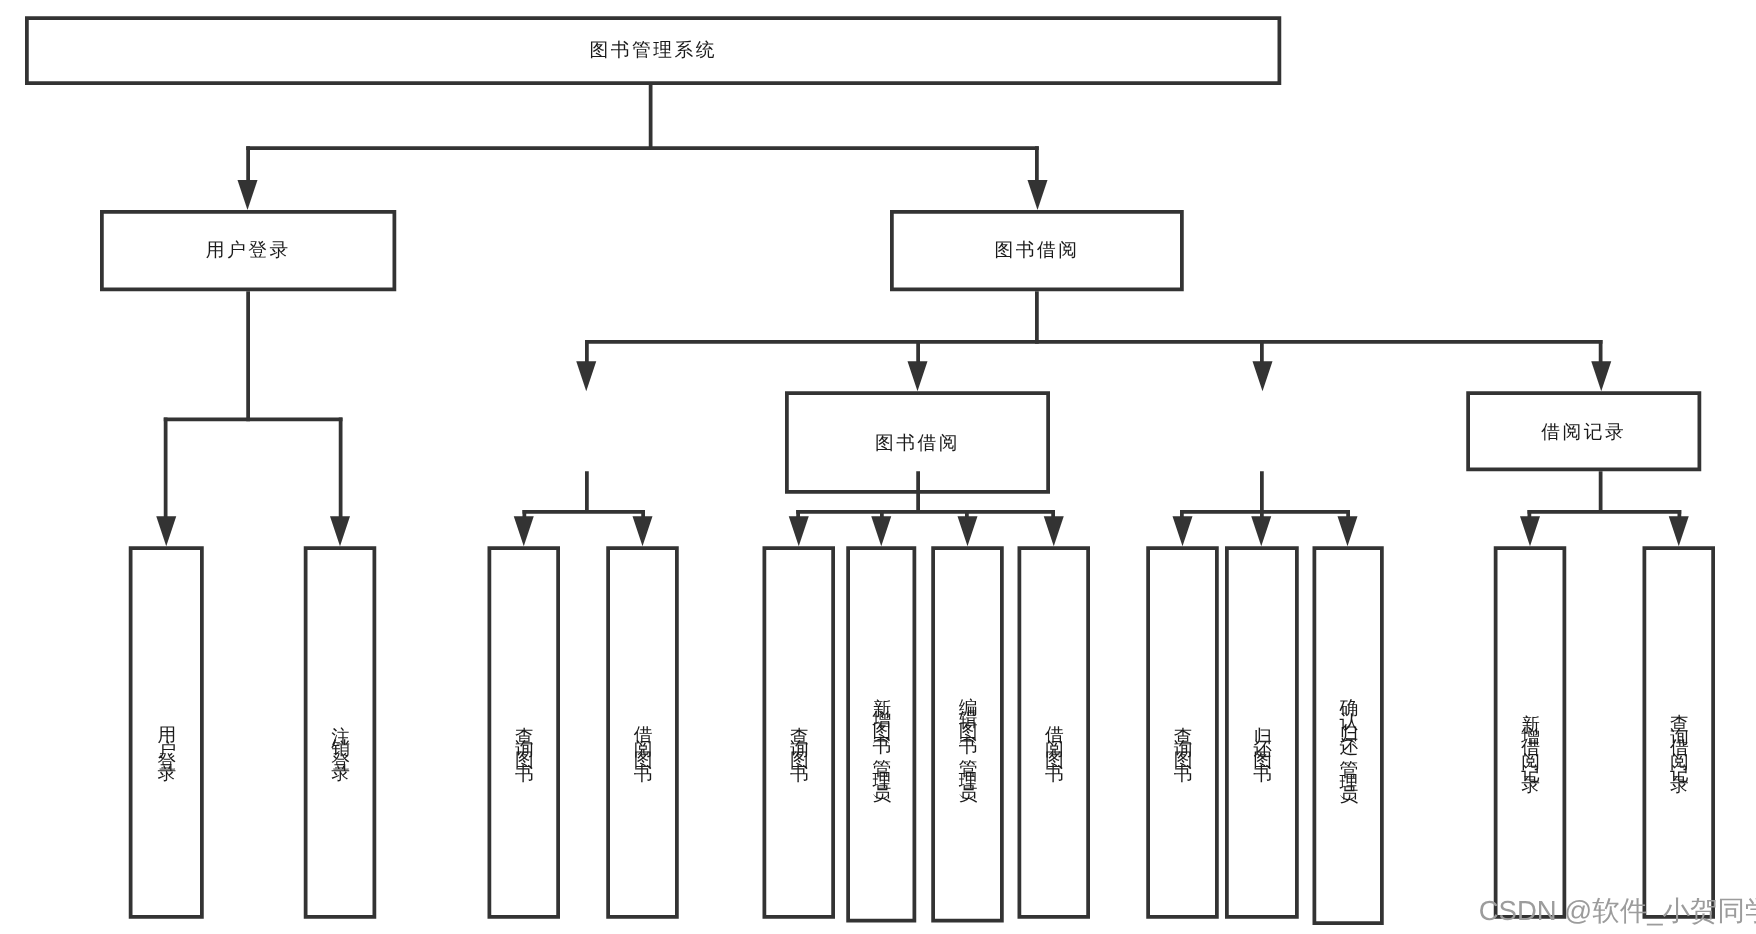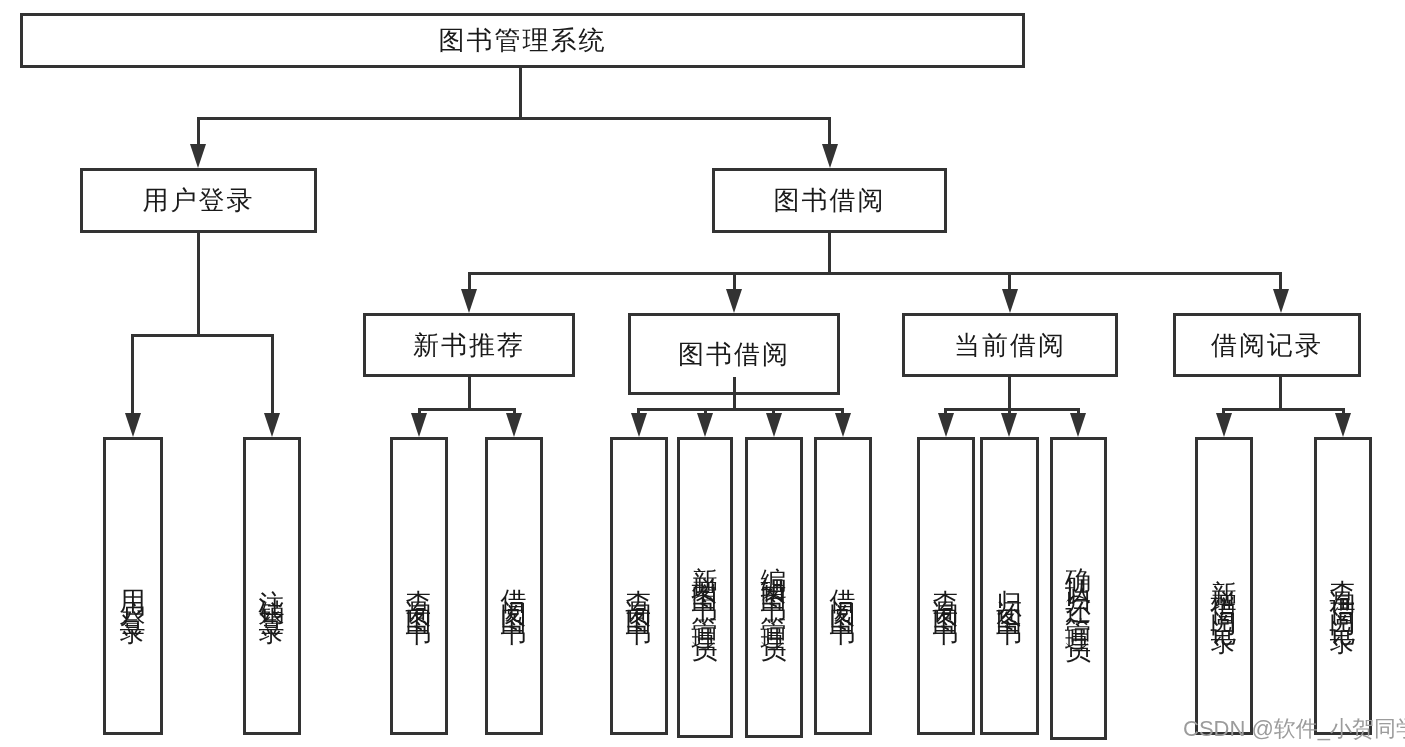--- a/index.html
+++ b/index.html
@@ -15,21 +15,21 @@
     background:var(--bg);
     font-family:"Liberation Sans","DejaVu Sans",sans-serif;
     overflow:hidden;
   }
   .box{
     position:absolute;
     box-sizing:border-box;
     border:3px solid var(--line);
     background:var(--bg);
     display:flex;align-items:center;justify-content:center;
-    font-size:26px;color:var(--text);
+    font-size:15px;color:var(--text);
     text-align:center;
     letter-spacing:2px;
   }
   .vbox{
     writing-mode:vertical-rl;
     letter-spacing:10px;
     line-height:1;
     padding-top:6px;
   }
   .hline,.vline{position:absolute;background:var(--line);}
@@ -53,23 +53,21 @@
 </head>
 <body>
 
 <div class="canvas">
 
   <div class="box" style="left:20px;top:13px;width:1005px;height:55px;">图书管理系统</div>
 
   <div class="box" style="left:80px;top:168px;width:237px;height:65px;">用户登录</div>
   <div class="box" style="left:712px;top:168px;width:235px;height:65px;">图书借阅</div>
 
-  <div class="box" style="left:363px;top:313px;width:212px;height:64px;">新书推荐</div>
   <div class="box" style="left:628px;top:313px;width:212px;height:82px;">图书借阅</div>
-  <div class="box" style="left:902px;top:313px;width:216px;height:64px;">当前借阅</div>
   <div class="box" style="left:1173px;top:313px;width:188px;height:64px;font-family:Liberation Serif, serif;">借阅记录</div>
 
   <div class="box vbox" style="left:103px;top:437px;width:60px;height:298px;">用户登录</div>
   <div class="box vbox" style="left:243px;top:437px;width:58px;height:298px;">注销登录</div>
 
   <div class="box vbox" style="left:390px;top:437px;width:58px;height:298px;">查询图书</div>
   <div class="box vbox" style="left:485px;top:437px;width:58px;height:298px;">借阅图书</div>
 
   <div class="box vbox" style="left:610px;top:437px;width:58px;height:298px;">查询图书</div>
   <div class="box vbox" style="left:677px;top:437px;width:56px;height:301px;">新增图书（管理员）</div>

